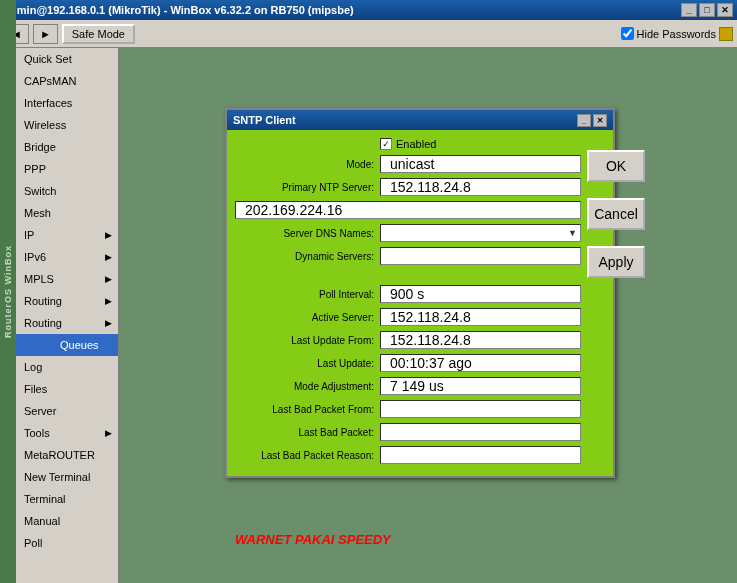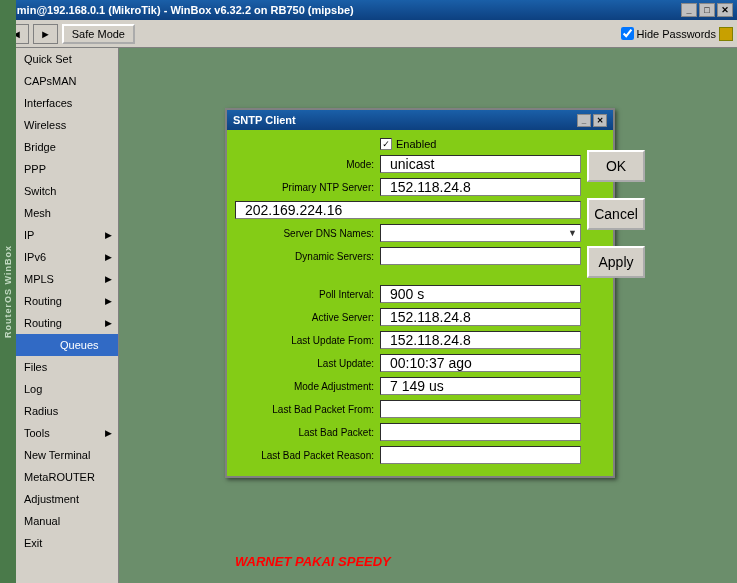--- a/index.html
+++ b/index.html
@@ -249,21 +249,21 @@
       text-align: center;
       display: flex;
       align-items: center;
       justify-content: center;
       margin-top: 12px;
     }
 
     
     .warning-text {
       position: absolute;
-      bottom: 14px;
+      bottom: 36px;
       left: 100px;
       color: red;
       font-size: 13px;
       font-weight: bold;
       font-style: italic;
     }
 
     
     .winbox-label {
       position: absolute;
@@ -372,54 +372,54 @@
           <span class="sidebar-icon"></span>
           <span class="sidebar-label">Routing</span>
           <span class="sidebar-arrow">▶</span>
         </div>
         <div class="sidebar-item highlighted">
           <span class="sidebar-icon"></span>
           <span class="sidebar-label">Queues</span>
         </div>
         <div class="sidebar-item">
           <span class="sidebar-icon"></span>
+          <span class="sidebar-label">Log</span>
+        </div>
+        <div class="sidebar-item">
+          <span class="sidebar-icon"></span>
           <span class="sidebar-label">Files</span>
         </div>
         <div class="sidebar-item">
           <span class="sidebar-icon"></span>
-          <span class="sidebar-label">Log</span>
-        </div>
-        <div class="sidebar-item">
-          <span class="sidebar-icon"></span>
-          <span class="sidebar-label">Radius</span>
+          <span class="sidebar-label">Server</span>
         </div>
         <div class="sidebar-item">
           <span class="sidebar-icon"></span>
           <span class="sidebar-label">Tools</span>
           <span class="sidebar-arrow">▶</span>
         </div>
         <div class="sidebar-item">
           <span class="sidebar-icon"></span>
+          <span class="sidebar-label">MetaROUTER</span>
+        </div>
+        <div class="sidebar-item">
+          <span class="sidebar-icon"></span>
           <span class="sidebar-label">New Terminal</span>
         </div>
         <div class="sidebar-item">
           <span class="sidebar-icon"></span>
-          <span class="sidebar-label">MetaROUTER</span>
-        </div>
-        <div class="sidebar-item">
-          <span class="sidebar-icon"></span>
-          <span class="sidebar-label">Adjustment</span>
+          <span class="sidebar-label">Terminal</span>
         </div>
         <div class="sidebar-item">
           <span class="sidebar-icon"></span>
           <span class="sidebar-label">Manual</span>
         </div>
         <div class="sidebar-item">
           <span class="sidebar-icon"></span>
-          <span class="sidebar-label">Exit</span>
+          <span class="sidebar-label">Poll</span>
         </div>
       </div>
   </div>
 
   <div class="content-area">
 
     <div class="dialog">
       <div class="dialog-title">
         <span>SNTP Client</span>
         <div class="dialog-title-btns">

